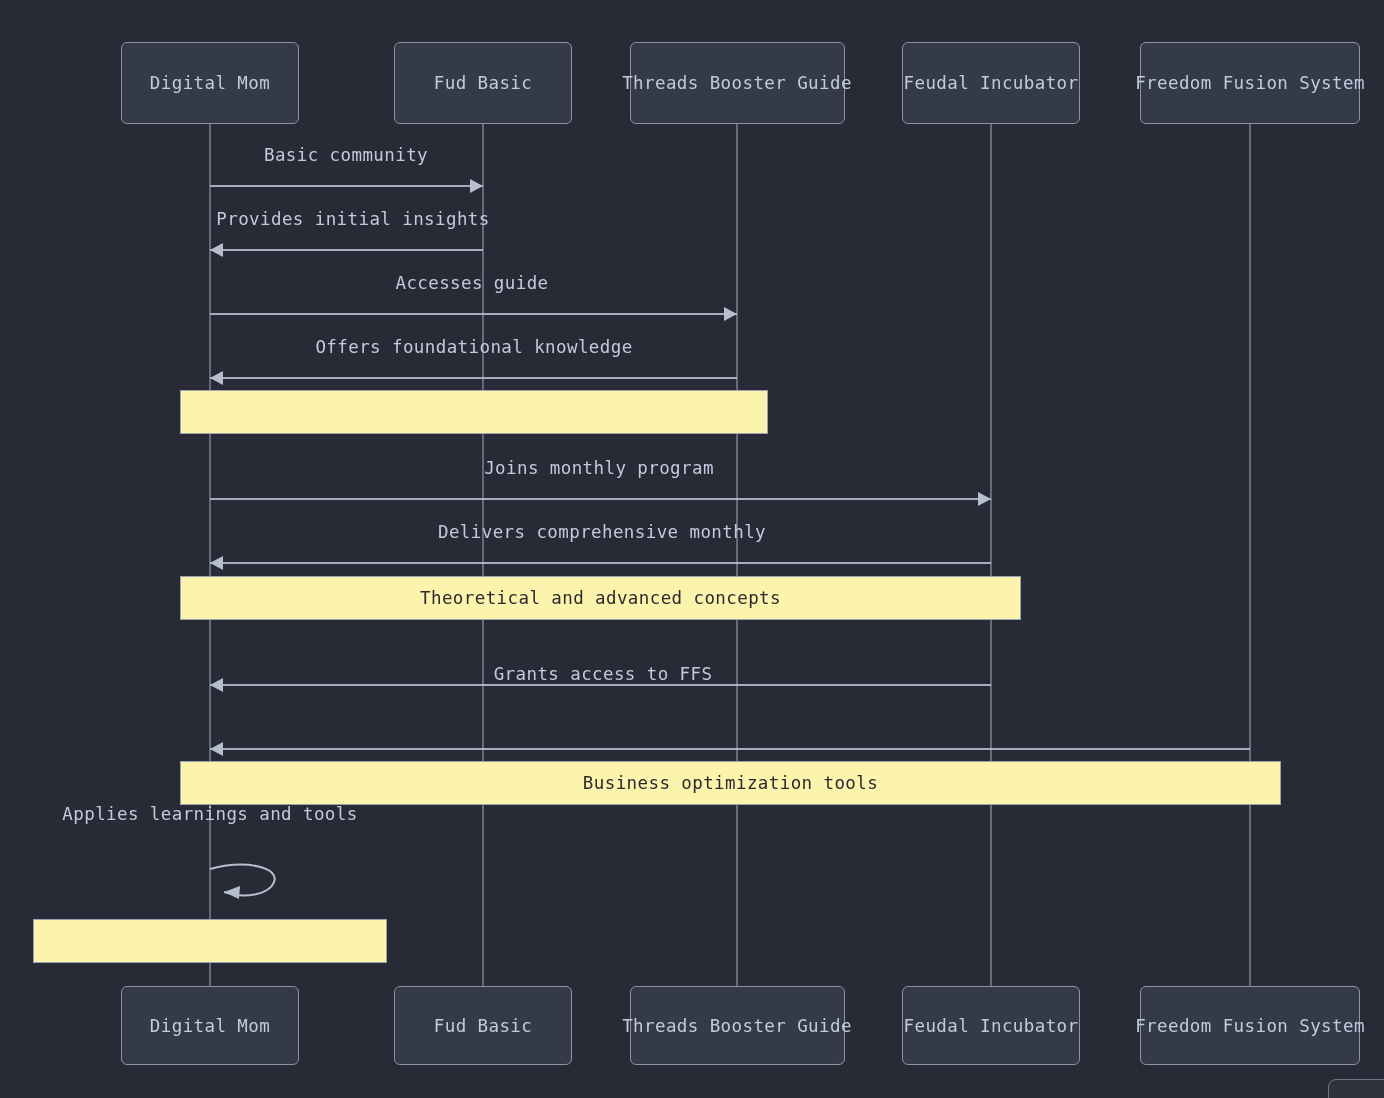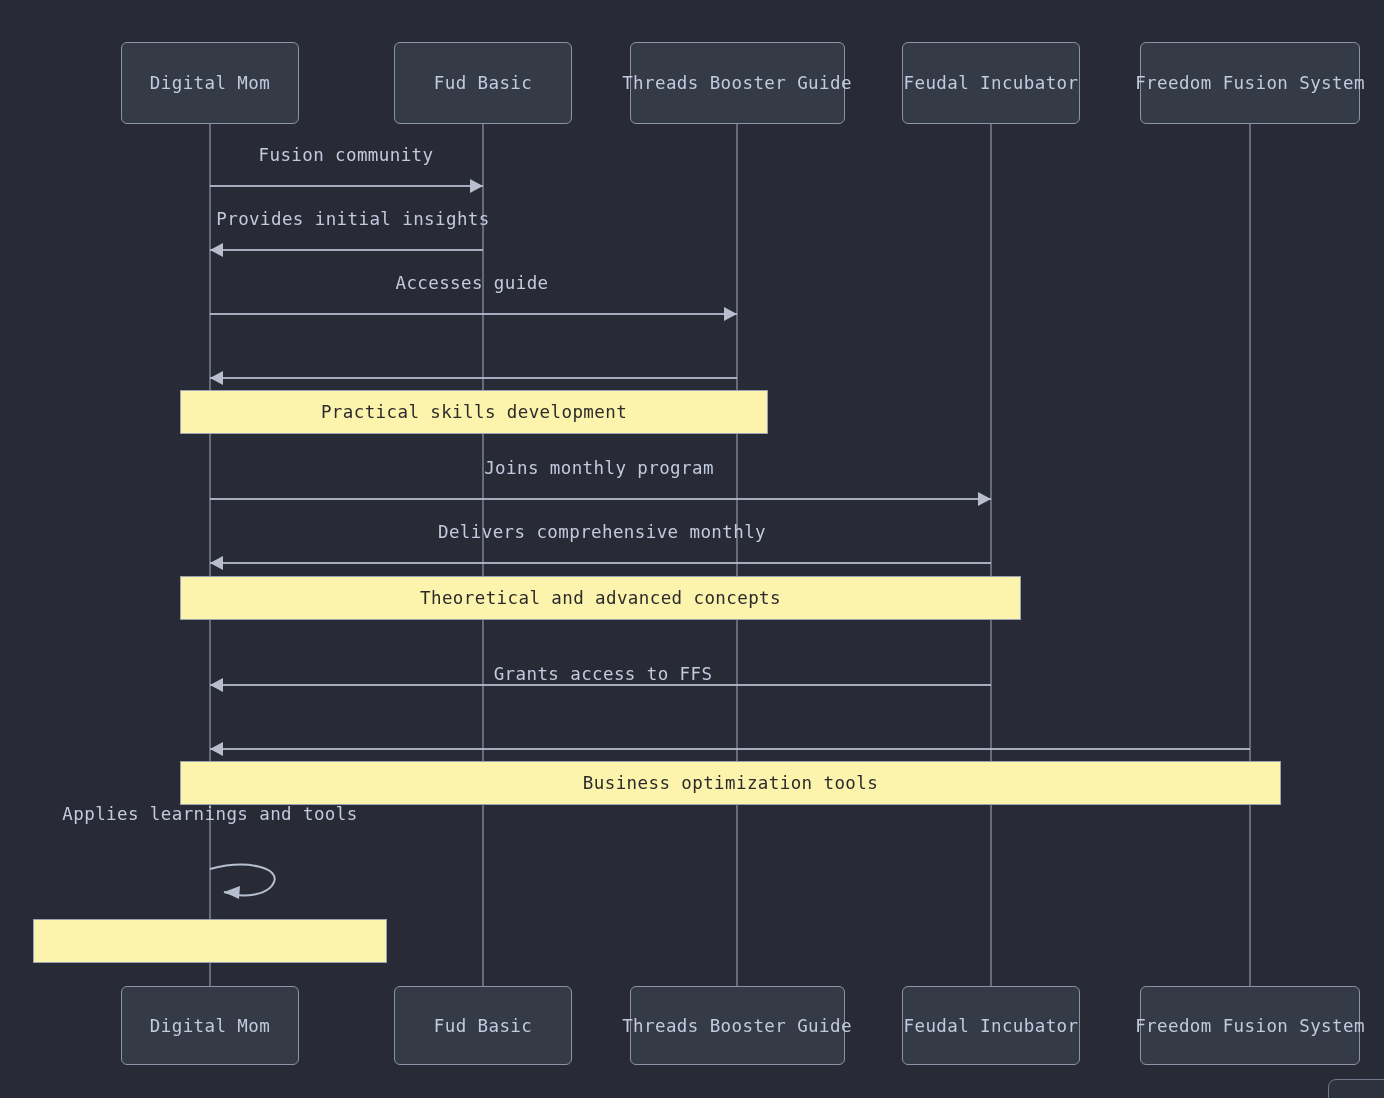--- a/index.html
+++ b/index.html
@@ -144,46 +144,46 @@
     <div class="actor-box" style="left: 902px; top: 42px; width: 178px; height: 82px;"></div>
     <div class="actor-label" style="left: 991px; top: 83px; transform: translate(-50%, -50%);">Feudal Incubator</div>
     <div class="actor-box" style="left: 902px; top: 986px; width: 178px; height: 79px;"></div>
     <div class="actor-label" style="left: 991px; top: 1025.5px; transform: translate(-50%, -50%);">Feudal Incubator</div>
     <div class="actor-box" style="left: 1140px; top: 42px; width: 220px; height: 82px;"></div>
     <div class="actor-label" style="left: 1250px; top: 83px; transform: translate(-50%, -50%);">Freedom Fusion System</div>
     <div class="actor-box" style="left: 1140px; top: 986px; width: 220px; height: 79px;"></div>
     <div class="actor-label" style="left: 1250px; top: 1025.5px; transform: translate(-50%, -50%);">Freedom Fusion System</div>
     <div class="msg" style="left: 210px; top: 185px; width: 273px;"></div>
     <div class="arrowhead right" style="left: 470px; top: 179px;"></div>
-    <div class="msg-label" style="left: 346px; top: 145px;">Fusion community</div>
+    <div class="msg-label" style="left: 346px; top: 145px;">Basic community</div>
     <div class="msg" style="left: 210px; top: 249px; width: 273px;"></div>
     <div class="arrowhead left" style="left: 210px; top: 243px;"></div>
     <div class="msg-label" style="left: 346px; top: 209px; margin-left: 7px;">Provides initial insights</div>
     <div class="msg" style="left: 210px; top: 313px; width: 527px;"></div>
     <div class="arrowhead right" style="left: 724px; top: 307px;"></div>
     <div class="msg-label" style="left: 472px; top: 273px;">Accesses guide</div>
     <div class="msg" style="left: 210px; top: 377px; width: 527px;"></div>
     <div class="arrowhead left" style="left: 210px; top: 371px;"></div>
+    <div class="msg-label" style="left: 474px; top: 337px;">Offers foundational knowledge</div>
     <div class="msg" style="left: 210px; top: 498px; width: 781px;"></div>
     <div class="arrowhead right" style="left: 978px; top: 492px;"></div>
     <div class="msg-label" style="left: 599px; top: 458px;">Joins monthly program</div>
     <div class="msg" style="left: 210px; top: 562px; width: 781px;"></div>
     <div class="arrowhead left" style="left: 210px; top: 556px;"></div>
     <div class="msg-label" style="left: 602px; top: 522px;">Delivers comprehensive monthly</div>
     <div class="msg" style="left: 210px; top: 684px; width: 781px;"></div>
     <div class="arrowhead left" style="left: 210px; top: 678px;"></div>
     <div class="msg-label" style="left: 603px; top: 664px;">Grants access to FFS</div>
     <div class="msg" style="left: 210px; top: 748px; width: 1040px;"></div>
     <div class="arrowhead left" style="left: 210px; top: 742px;"></div>
     <div class="msg-label" style="left: 210px; top: 804px;">Applies learnings and tools</div>
     <svg class="self-loop" width="110" height="60" style="left: 208px; top: 862px; position: absolute;">
       <path d="M 2 7 C 40 -3, 72 6, 66 20 C 61 33, 36 37, 16 30" fill="none" stroke="#b7bed0" stroke-width="2"></path>
       <polygon points="16,30 32,24 31,37" fill="#b7bed0"></polygon>
     </svg>
     <div class="note" style="left: 180px; top: 390px; width: 588px; height: 44px;"></div>
-    <div class="note-label" style="left: 474px; top: 412px;">Practical skills development</div>
     <div class="note" style="left: 180px; top: 576px; width: 841px; height: 44px;"></div>
     <div class="note-label" style="left: 600.5px; top: 598px;">Theoretical and advanced concepts</div>
     <div class="note" style="left: 180px; top: 761px; width: 1101px; height: 44px;"></div>
     <div class="note-label" style="left: 730.5px; top: 783px;">Business optimization tools</div>
     <div class="note" style="left: 33px; top: 919px; width: 354px; height: 44px;"></div>
     <div class="corner-box" style="left: 1328px; top: 1079px; width: 80px; height: 60px;"></div>
   </div>
 
 </body></html>

